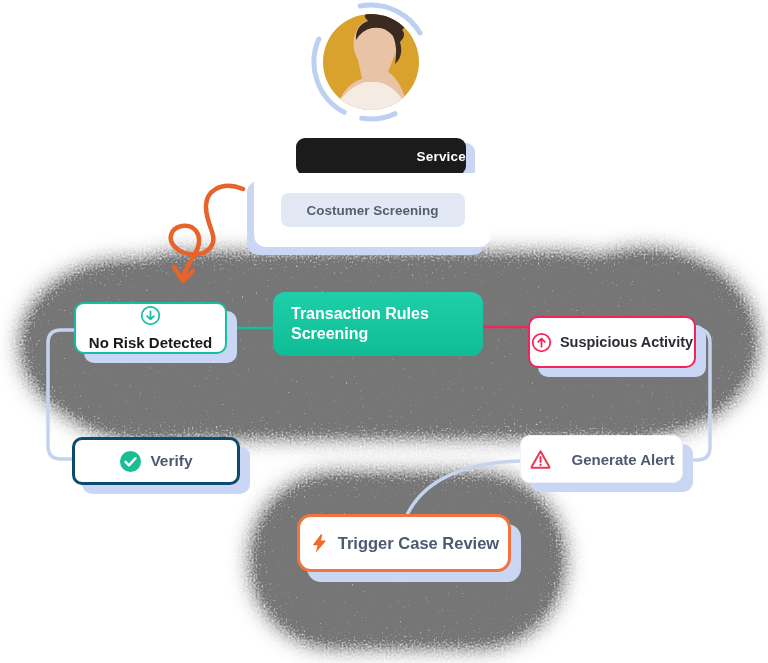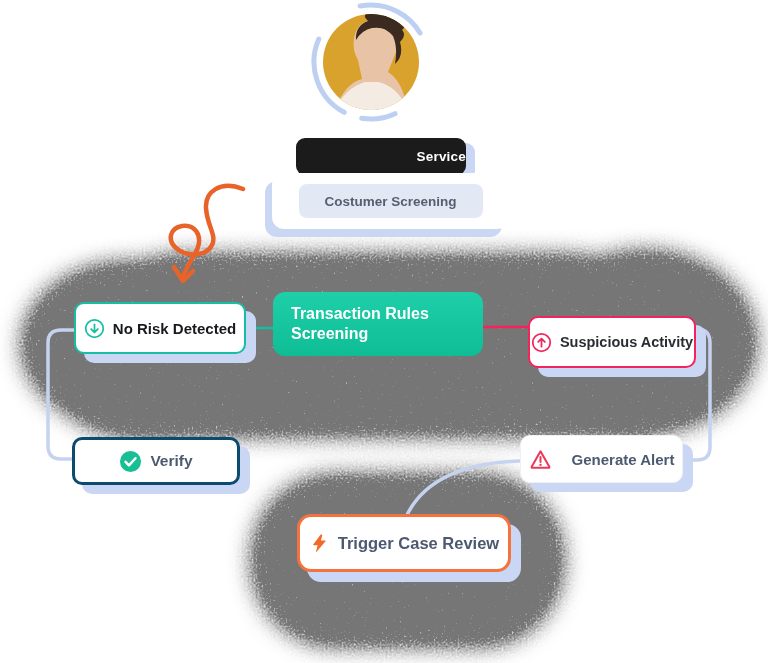--- a/index.html
+++ b/index.html
@@ -8,21 +8,21 @@
     font-family:"Liberation Sans","DejaVu Sans",sans-serif;
     background:#ffffff;
   }
   .bglayer{position:absolute;left:0;top:0;width:768px;height:663px;}
   .node{
     position:absolute;display:flex;align-items:center;justify-content:center;
     background:#ffffff;border-radius:10px;box-sizing:border-box;gap:8px;
     box-shadow:10px 9px 0 #c9d6f4;
   }
   .node .lbl{font-weight:bold;white-space:nowrap;}
-  .node-norisk{left:74px;top:302px;width:172px;height:52px;border:2.5px solid #16bfa4;}
+  .node-norisk{left:74px;top:302px;width:153px;height:52px;border:2.5px solid #16bfa4;flex-direction:column;}
   .node-norisk .lbl{color:#17191d;font-size:15px;}
   .node-susp{left:528px;top:316px;width:168px;height:52px;border:2.5px solid #f1255c;}
   .node-susp .lbl{color:#2a2d33;font-size:14.5px;}
   .node-verify{left:72px;top:437px;width:168px;height:48px;border:3px solid #0c4a6e;}
   .node-verify .lbl{color:#4d5970;font-size:15.5px;}
   .node-alert{left:520px;top:435px;width:163px;height:48px;border:1px solid #eef1f8;gap:20px;}
   .node-alert .lbl{color:#4d5970;font-size:15px;}
   .node-trigger{left:297px;top:514px;width:214px;height:58px;border:3px solid #f2733d;border-radius:14px;box-shadow:10px 10px 0 #c9d6f4;}
   .node-trigger .lbl{color:#4d5970;font-size:16.5px;}
   .node-center{
@@ -31,21 +31,21 @@
     box-shadow:none;justify-content:flex-start;padding-left:18px;
   }
   .node-center .lbl{color:#ffffff;font-size:16px;line-height:1.25;white-space:normal;}
   .svc-tab{
     position:absolute;left:296px;top:138px;width:170px;height:37px;z-index:1;
     background:#1b1b1b;border-radius:9px;display:flex;align-items:center;justify-content:flex-end;
     box-shadow:9px 5px 0 #c9d6f4;
   }
   .svc-tab .lbl{color:#ffffff;font-weight:bold;font-size:13.5px;letter-spacing:.2px;}
   .svc-card{
-    position:absolute;left:272px;top:173px;width:237px;height:56px;z-index:2;
+    position:absolute;left:254px;top:173px;width:237px;height:74px;z-index:2;
     background:#ffffff;border-radius:12px;box-shadow:-7px 8px 0 #c9d6f4;
     display:flex;align-items:center;justify-content:center;
   }
   .svc-pill{
     width:184px;height:34px;background:#e3e8f5;border-radius:8px;
     display:flex;align-items:center;justify-content:center;
   }
   .svc-pill .lbl{color:#555f70;font-weight:bold;font-size:13.5px;}
   .icn{flex:0 0 auto;display:block;}
 </style>

